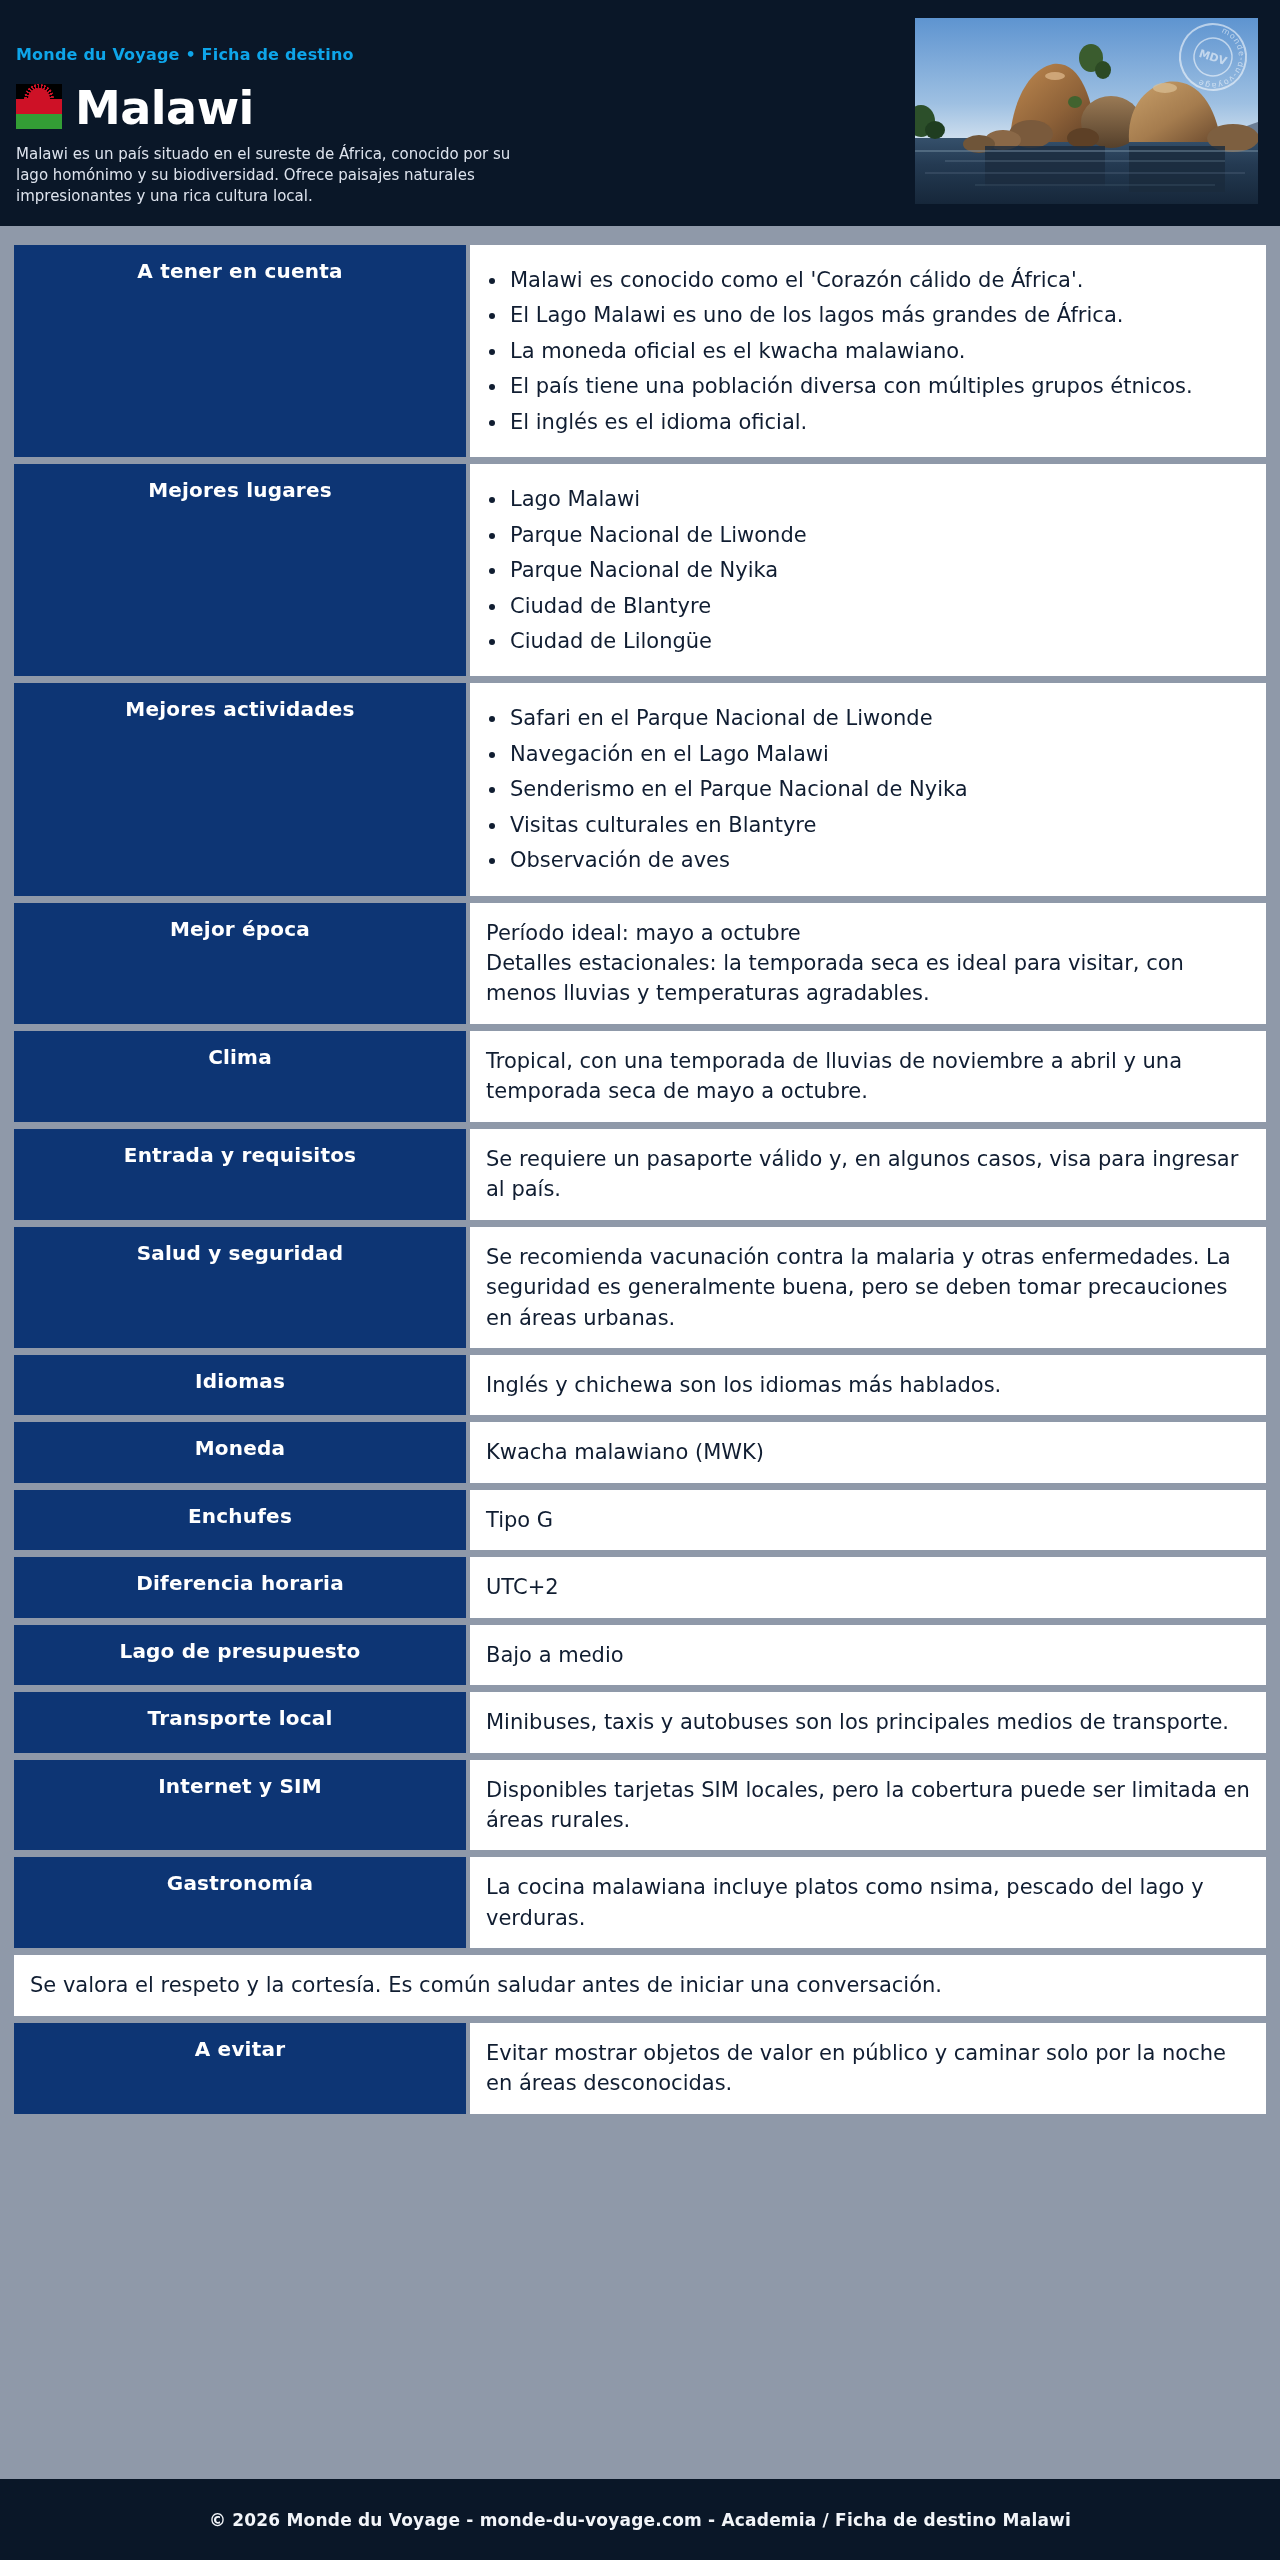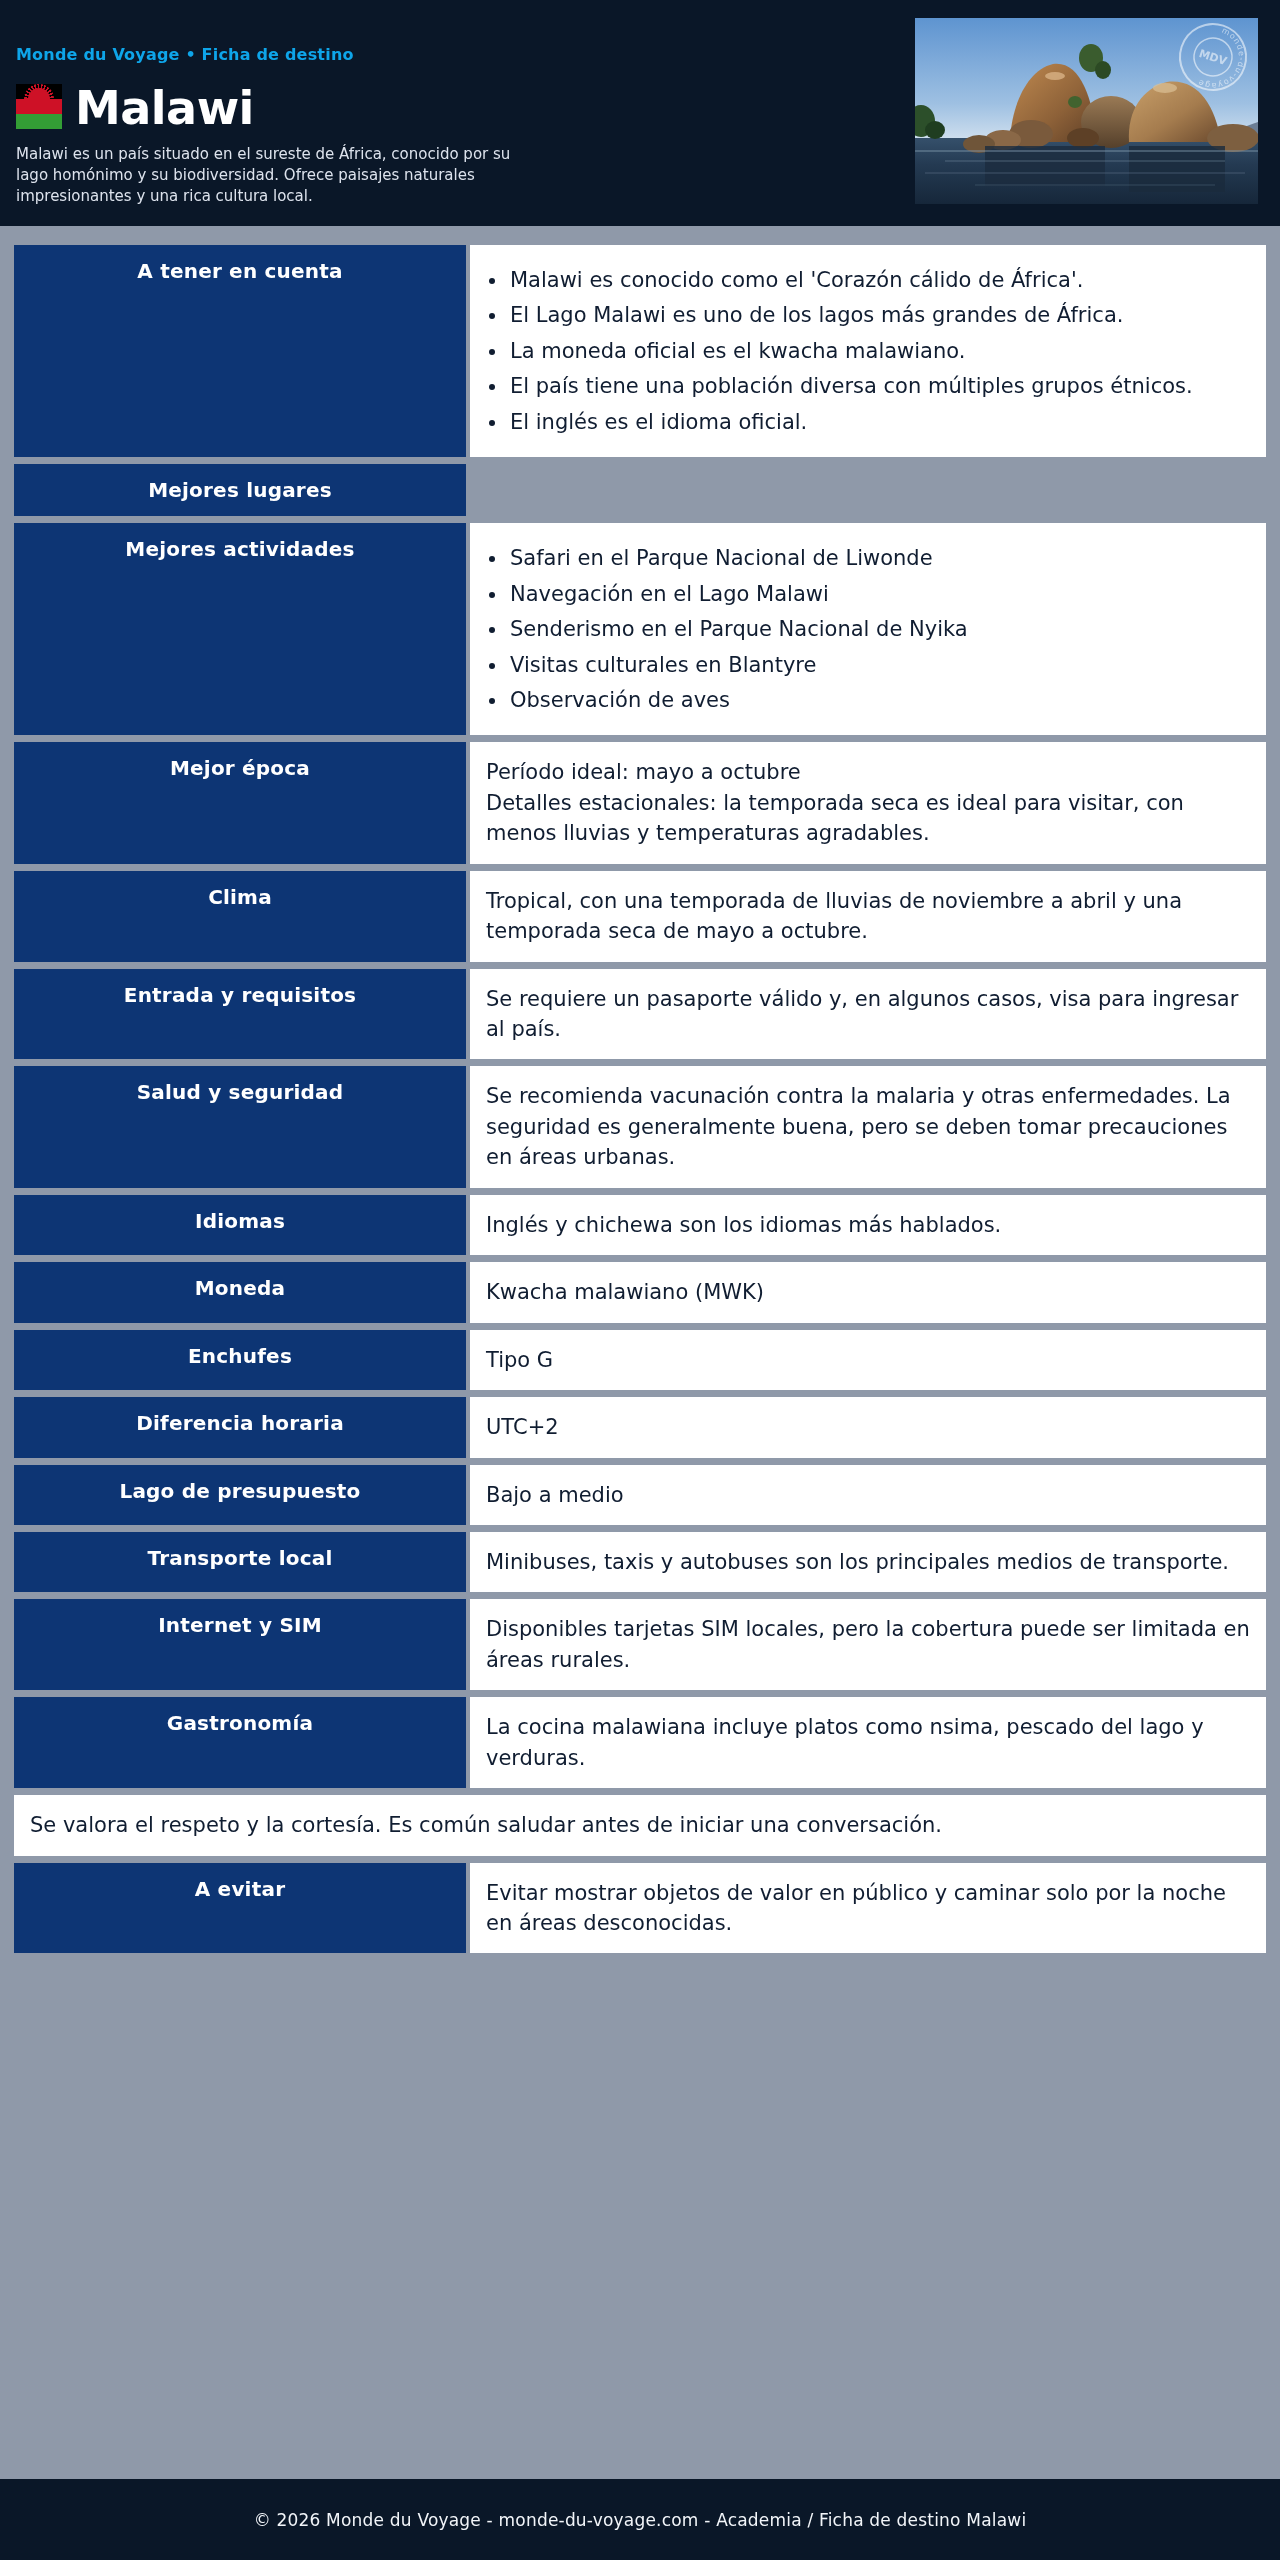--- a/index.html
+++ b/index.html
@@ -127,21 +127,21 @@
     width: 100%;
     height: 81px;
     background: #0a1728;
     display: flex;
     align-items: center;
     justify-content: center;
   }
   .site-footer .footer-text {
     color: #f2f5f9;
     font-size: 17px;
-    font-weight: normal;
+    font-weight: bold;
     letter-spacing: 0.2px;
   }
 </style>
 </head>
 <body>
 
 <header class="site-header">
   <div class="breadcrumb">Monde du Voyage • Ficha de destino</div>
 
   <div class="title-row">
@@ -238,20 +238,29 @@
           <li>Malawi es conocido como el 'Corazón cálido de África'.</li>
           <li>El Lago Malawi es uno de los lagos más grandes de África.</li>
           <li>La moneda oficial es el kwacha malawiano.</li>
           <li>El país tiene una población diversa con múltiples grupos étnicos.</li>
           <li>El inglés es el idioma oficial.</li>
         </ul>
       </div>
     </div>
     <div class="info-row">
       <div class="cell-label">Mejores lugares</div>
+      <div class="cell-content">
+        <ul>
+          <li>Lago Malawi</li>
+          <li>Parque Nacional de Liwonde</li>
+          <li>Parque Nacional de Nyika</li>
+          <li>Ciudad de Blantyre</li>
+          <li>Ciudad de Lilongüe</li>
+        </ul>
+      </div>
     </div>
     <div class="info-row">
       <div class="cell-label">Mejores actividades</div>
       <div class="cell-content">
         <ul>
           <li>Safari en el Parque Nacional de Liwonde</li>
           <li>Navegación en el Lago Malawi</li>
           <li>Senderismo en el Parque Nacional de Nyika</li>
           <li>Visitas culturales en Blantyre</li>
           <li>Observación de aves</li>

